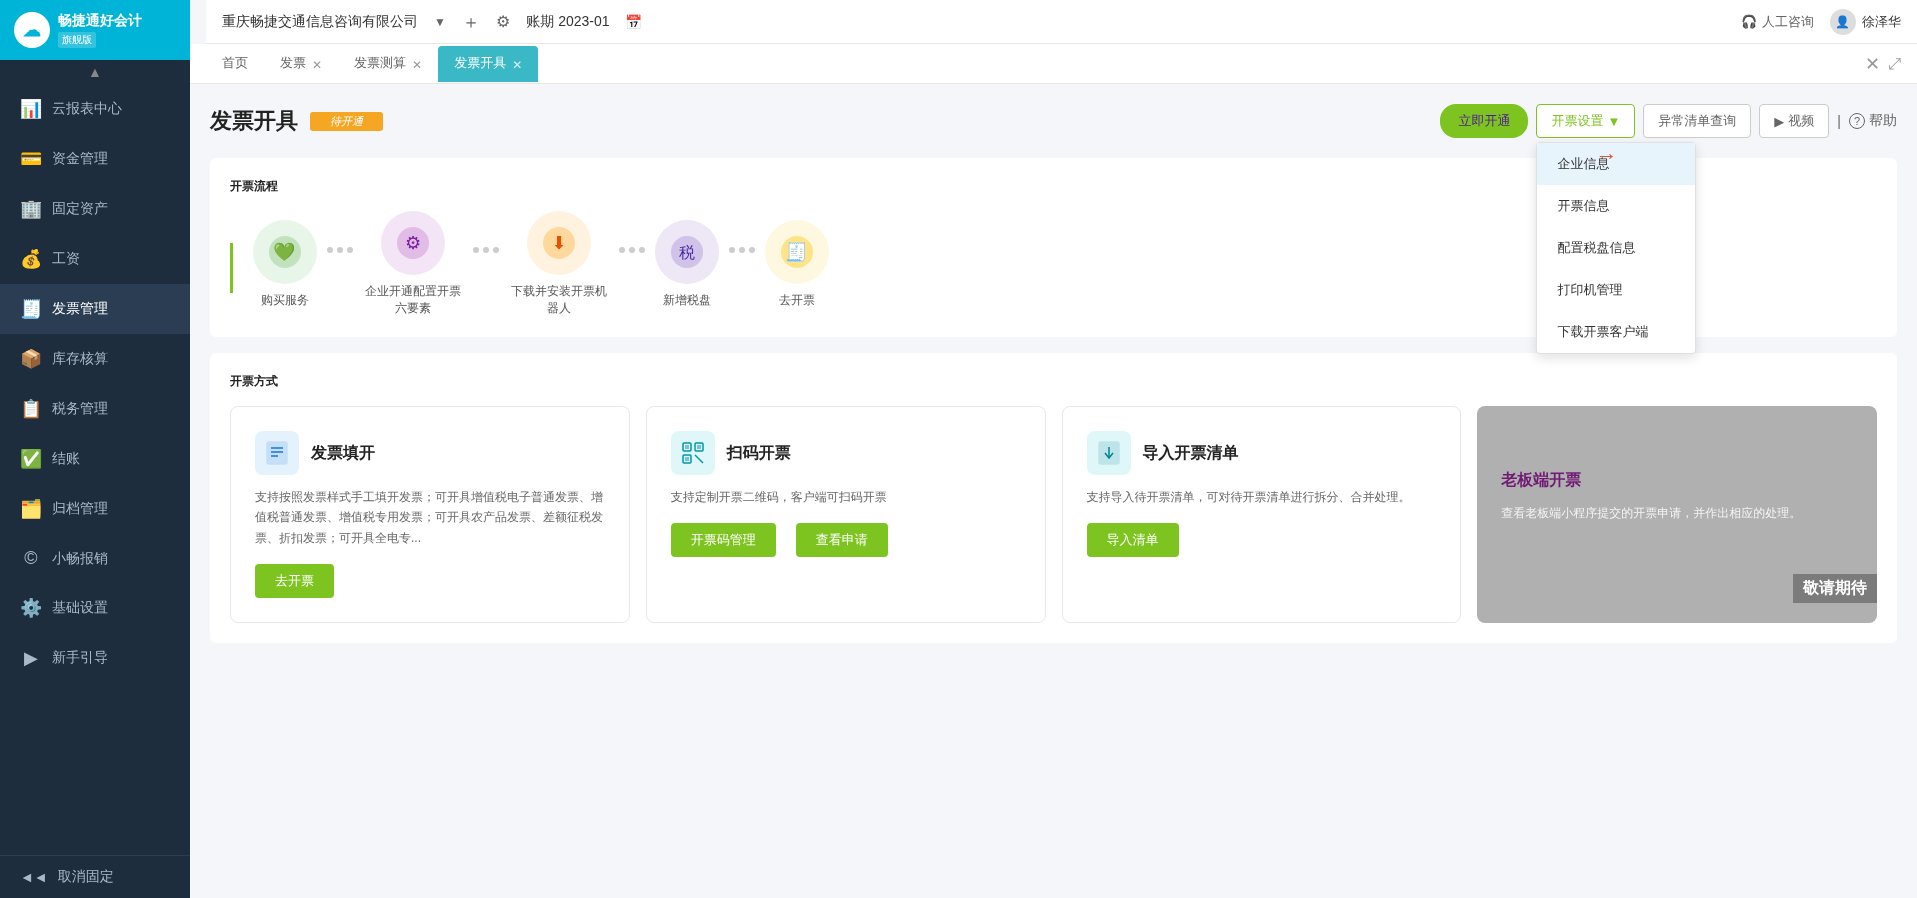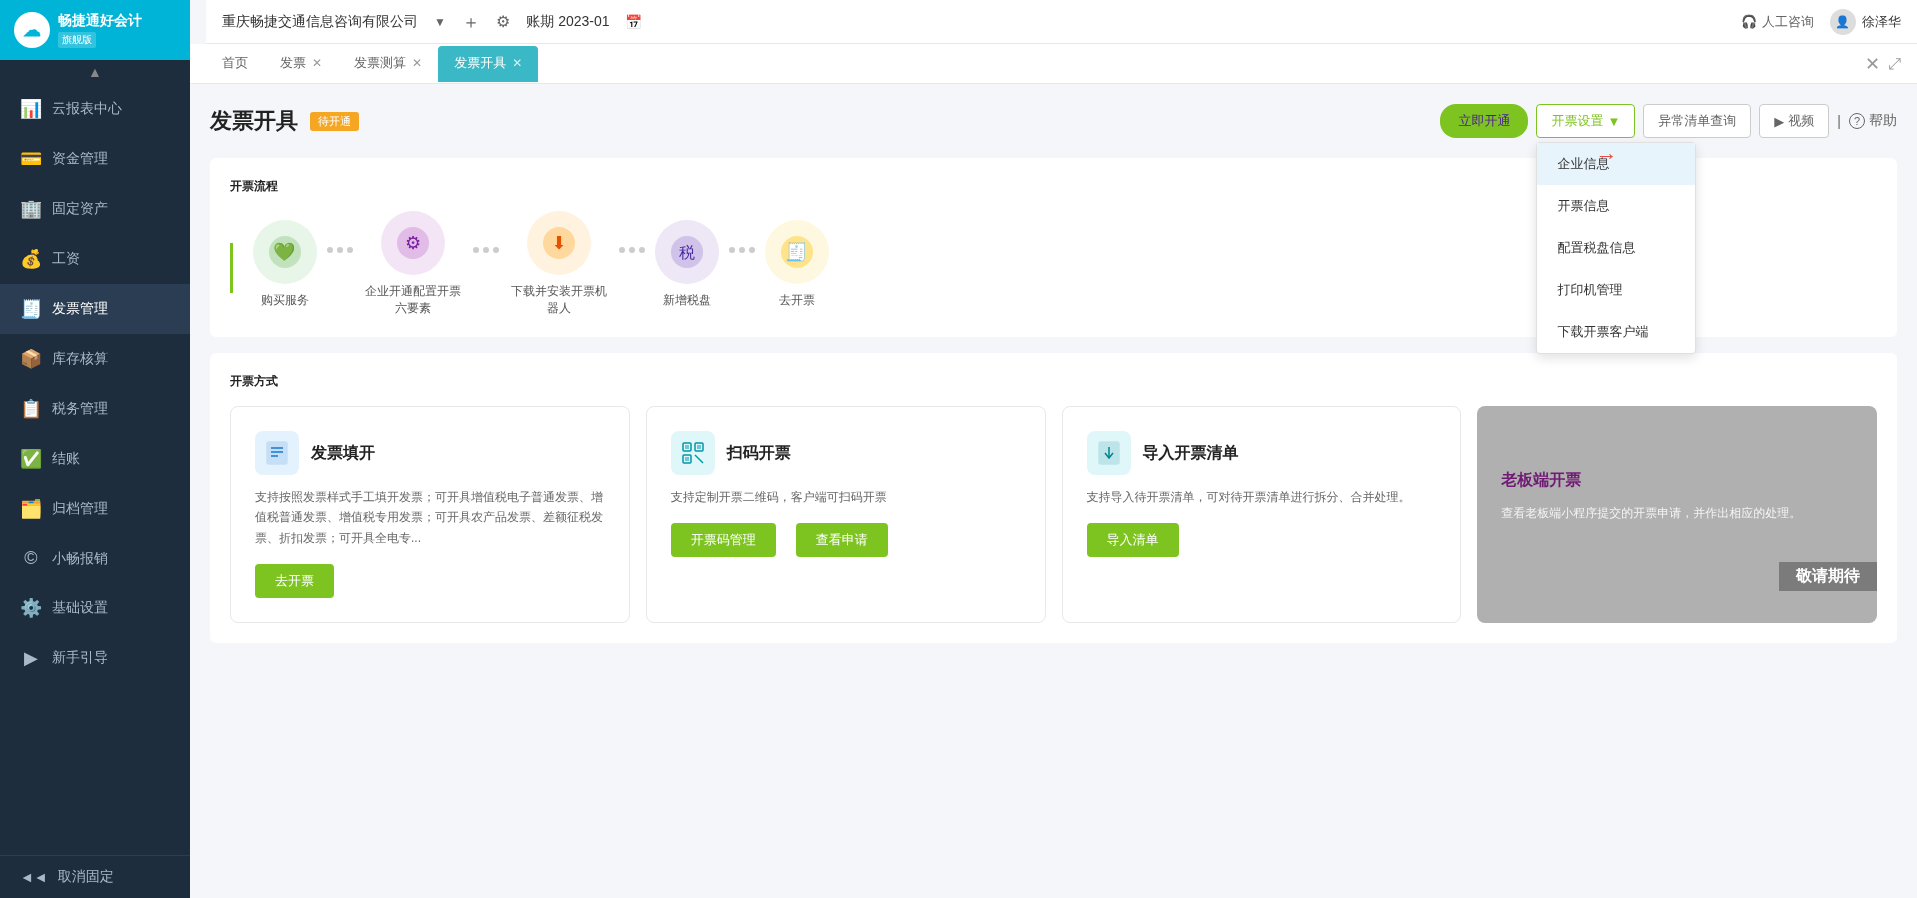--- a/index.html
+++ b/index.html
@@ -36,34 +36,34 @@
     .topbar-settings { color: #666; font-size: 16px; cursor: pointer; }
     .topbar-period { font-size: 14px; color: #333; }
     .topbar-calendar { color: #666; cursor: pointer; }
     .topbar-right { margin-left: auto; display: flex; align-items: center; gap: 16px; }
     .topbar-support { display: flex; align-items: center; gap: 4px; color: #666; font-size: 13px; }
     .topbar-user { display: flex; align-items: center; gap: 6px; color: #333; font-size: 13px; }
     .user-avatar { width: 26px; height: 26px; border-radius: 50%; background: #ddd; display: flex; align-items: center; justify-content: center; color: #666; font-size: 12px; }
 
     
     .tabs { background: white; display: flex; align-items: center; padding: 0 16px; border-bottom: 1px solid #e8e8e8; height: 40px; }
-    .tab { padding: 8px 16px; font-size: 13px; color: #666; cursor: pointer; display: flex; align-items: center; gap: 6px; border-bottom: 2px solid transparent; }
+    .tab { padding: 8px 16px; font-size: 13px; color: #666; cursor: pointer; display: flex; align-items: flex-end; gap: 6px; border-bottom: 2px solid transparent; }
     .tab.active { color: white; background: #3bb8c5; border-radius: 4px 4px 0 0; }
     .tab-close { font-size: 12px; color: #999; cursor: pointer; }
     .tab.active .tab-close { color: rgba(255,255,255,0.8); }
     .tabs-close-all { margin-left: auto; color: #999; cursor: pointer; font-size: 16px; }
     .tabs-expand { color: #999; cursor: pointer; font-size: 16px; }
 
     
     .content { flex: 1; overflow-y: auto; padding: 20px; position: relative; }
 
     
     .page-header { display: flex; align-items: center; gap: 12px; margin-bottom: 20px; }
     .page-title { font-size: 22px; font-weight: bold; color: #222; }
-    .status-badge { background: #f5a623; color: white; font-size: 11px; padding: 2px 8px; border-radius: 3px; }
+    .status-badge { background: #f5a623; color: white; font-size: 11px; padding: 2px 20px; border-radius: 3px; font-style: italic; }
 
     .page-actions { margin-left: auto; display: flex; align-items: center; gap: 8px; position: relative; }
     .btn-primary { background: #7ec421; color: #4c1d95; border: none; padding: 8px 18px; border-radius: 16px; cursor: pointer; font-size: 13px; }
     .btn-outline-green { background: white; color: #7ec421; border: 1.5px solid #7ec421; padding: 7px 14px; border-radius: 4px; cursor: pointer; font-size: 13px; display: flex; align-items: center; gap: 4px; }
     .btn-outline-gray { background: white; color: #666; border: 1.5px solid #ccc; padding: 7px 14px; border-radius: 4px; cursor: pointer; font-size: 13px; display: flex; align-items: center; gap: 4px; text-align: center; }
 
     
     .dropdown-container { position: relative; }
     .dropdown-menu { position: absolute; top: 38px; left: 0; background: white; border: 1px solid #e0e0e0; border-radius: 4px; box-shadow: 0 4px 12px rgba(0,0,0,0.12); z-index: 100; min-width: 160px; }
     .dropdown-menu-item { padding: 12px 20px; font-size: 13px; color: #333; cursor: pointer; }
@@ -98,21 +98,21 @@
     .method-icon { width: 44px; height: 44px; border-radius: 8px; display: flex; align-items: center; justify-content: center; font-size: 22px; }
     .method-icon.blue { background: #e3f2fd; color: #1976d2; }
     .method-icon.teal { background: #e0f7fa; color: #00838f; }
     .method-icon.cyan { background: #e0f7fa; color: #0097a7; }
     .method-title { font-size: 16px; font-weight: bold; color: #222; }
     .method-desc { font-size: 12px; color: #666; line-height: 1.7; margin-bottom: 16px; }
     .method-card.disabled .method-title { color: #701a75; margin-top: 40px; }
     .method-card.disabled .method-desc { color: rgba(255,255,255,0.85); }
     .btn-green { background: #7ec421; color: white; border: none; padding: 8px 20px; border-radius: 4px; cursor: pointer; font-size: 13px; }
     .btn-green + .btn-green { margin-left: 8px; }
-    .disabled-label { position: absolute; bottom: 32px; right: 0; background: rgba(0,0,0,0.3); color: white; padding: 4px 17px; font-size: 16px; font-weight: bold; }
+    .disabled-label { position: absolute; bottom: 20px; right: 0; background: rgba(0,0,0,0.3); color: white; padding: 4px 10px; font-size: 16px; font-weight: bold; }
   </style>
 </head>
 <body>
 
 <div class="app-wrapper">
 
   <div class="sidebar">
     <div class="sidebar-logo">
       <div class="logo-icon">☁</div>
       <div>

